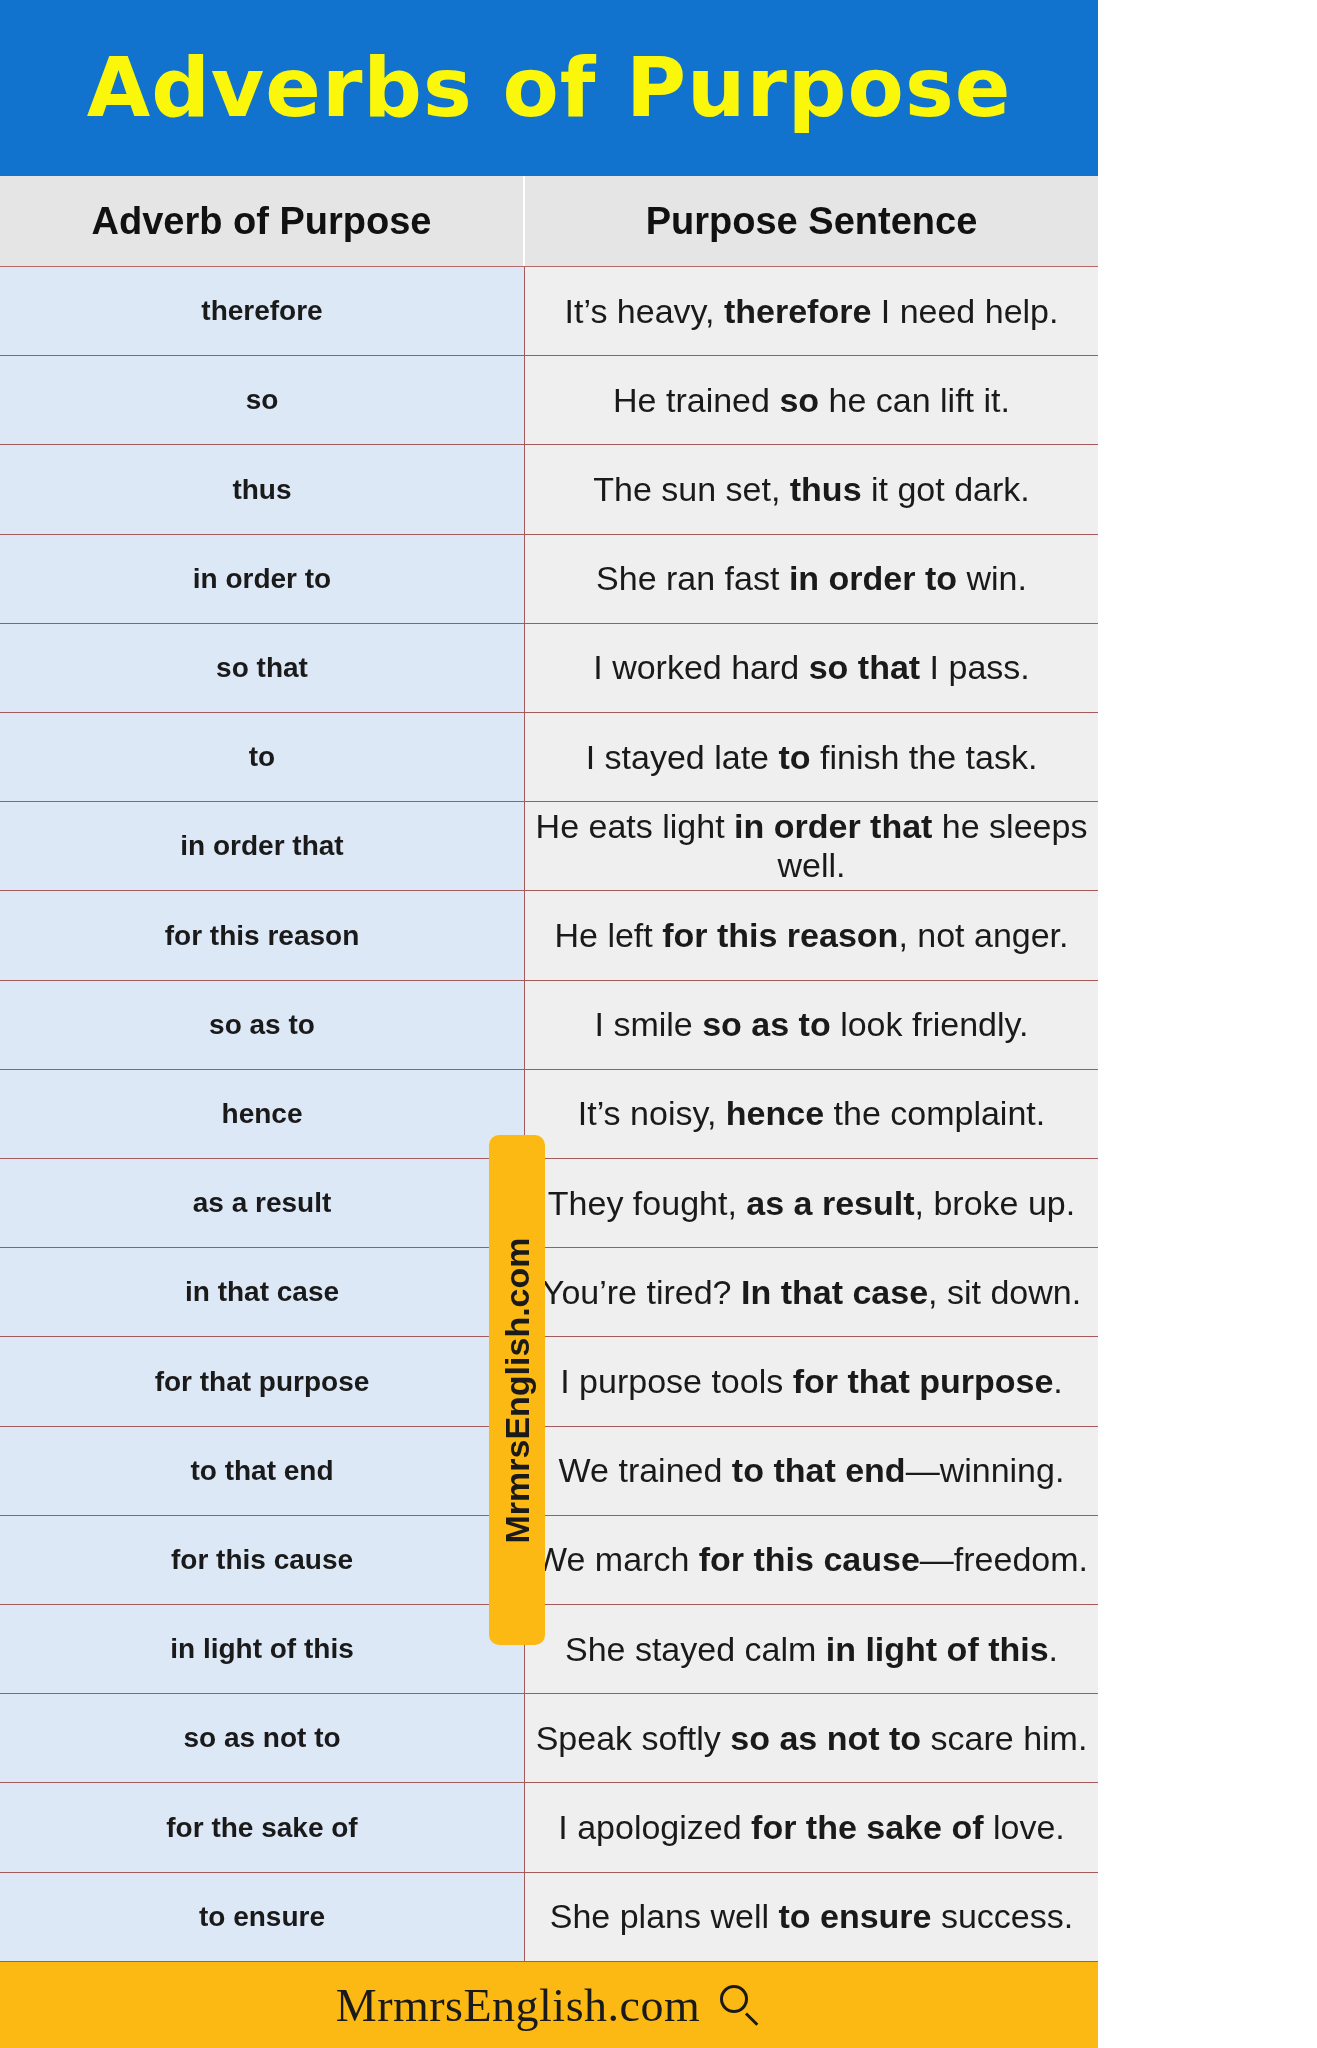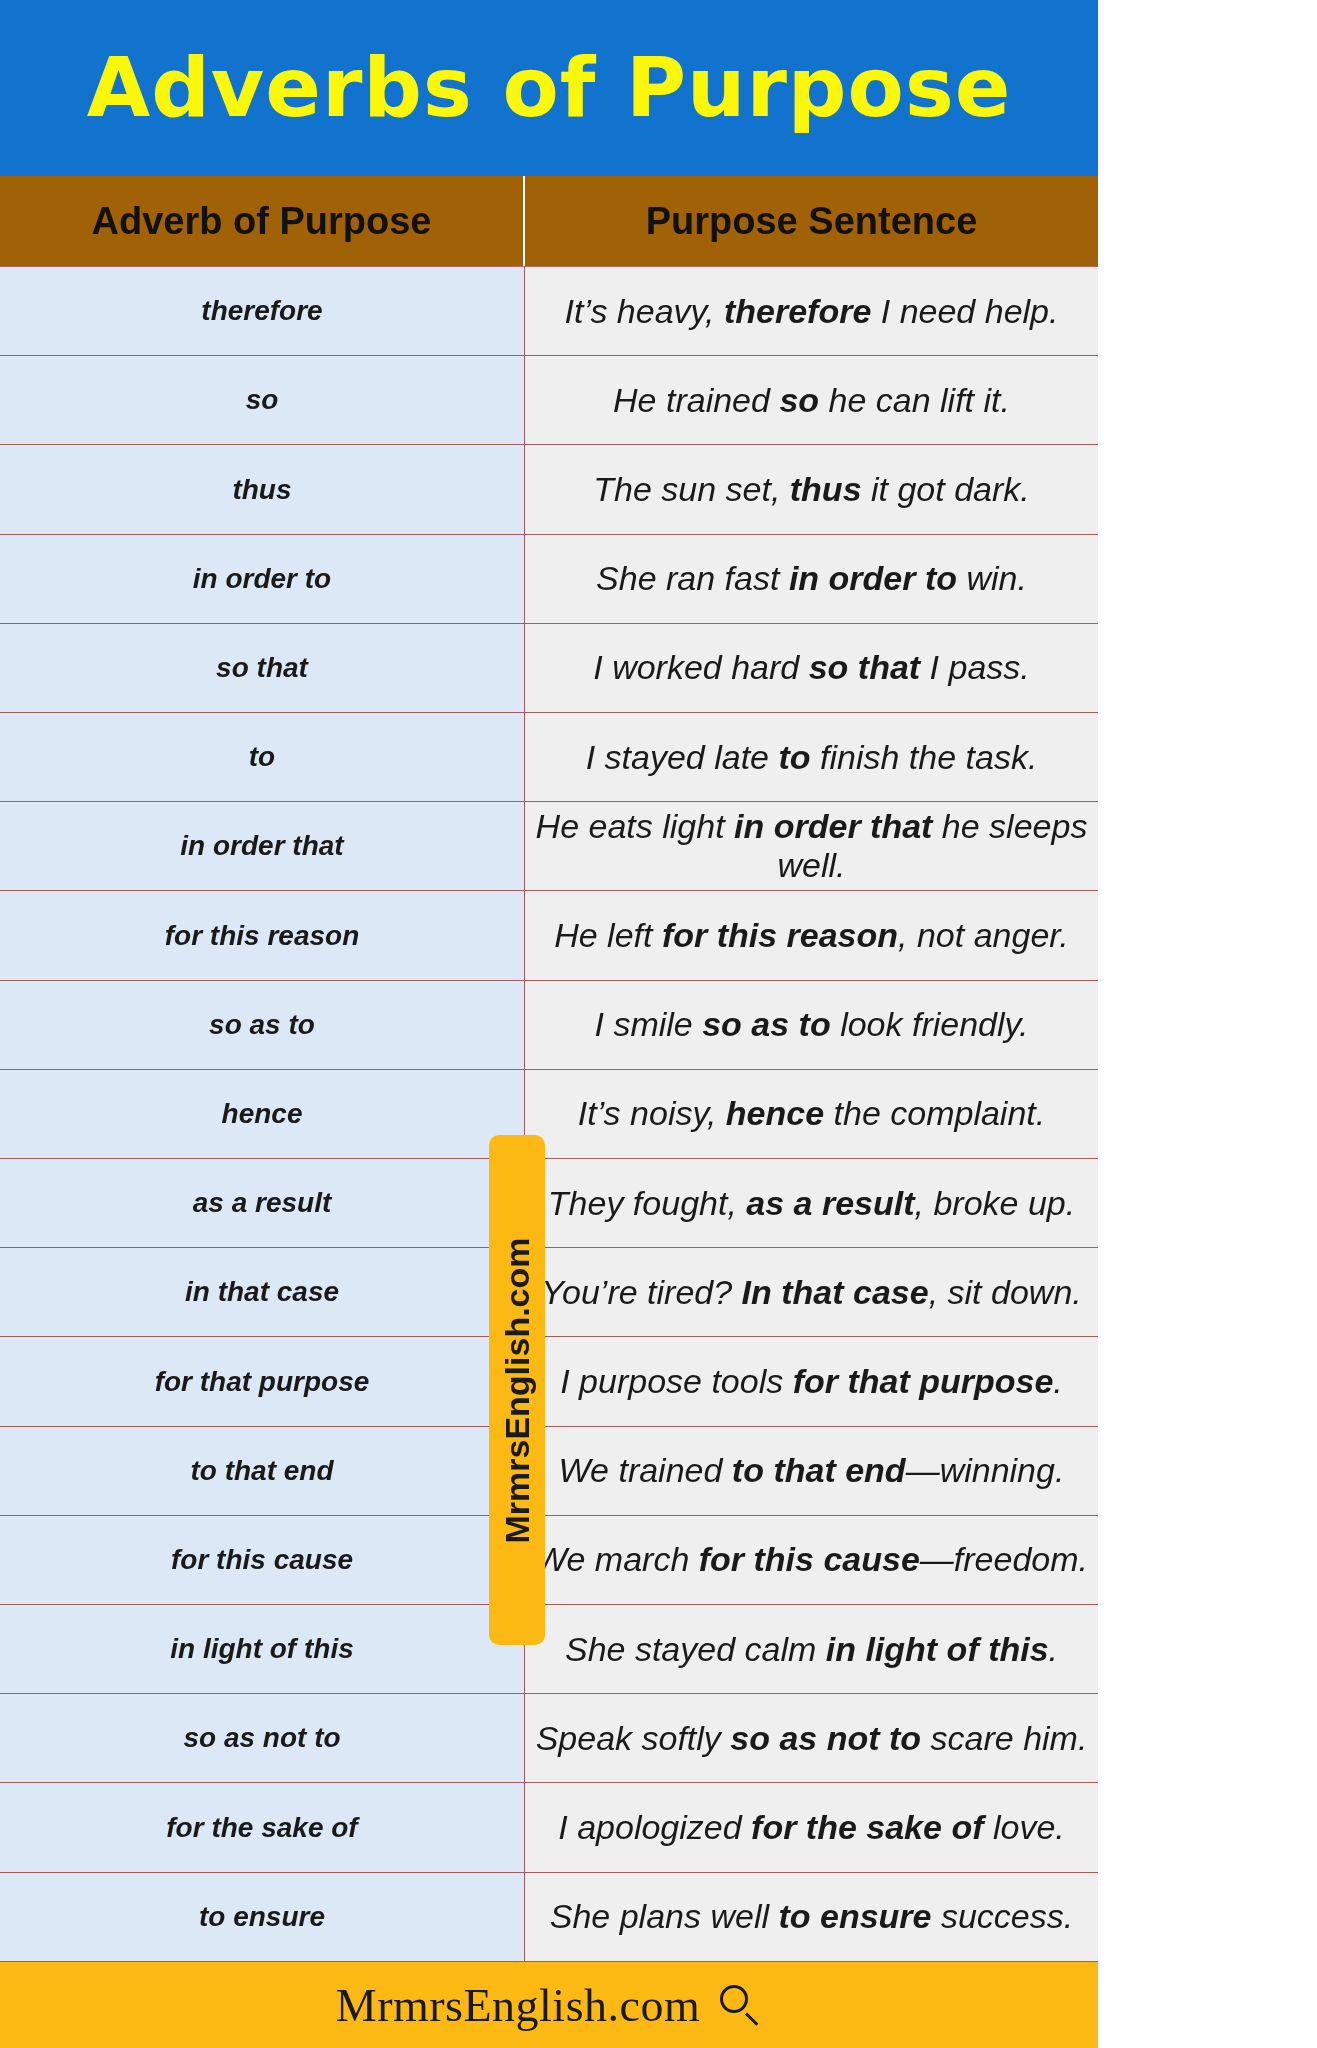--- a/index.html
+++ b/index.html
@@ -39,21 +39,21 @@
     color: #fbf70b;
     text-align: center;
     line-height: 1;
     white-space: nowrap;
   }
   
   .header-row {
     display: flex;
     height: 90px;
     flex: 0 0 auto;
-    background: #a16207;
+    background: #e5e5e5;
   }
   .header-cell {
     display: flex;
     align-items: center;
     justify-content: center;
     font-family: "Liberation Sans", sans-serif;
     font-weight: bold;
     color: #111111;
     box-sizing: border-box;
   }
@@ -79,21 +79,20 @@
     border-bottom: 1px solid #a45b5b;
     min-height: 0;
   }
   .cell {
     box-sizing: border-box;
     display: flex;
     align-items: center;
     justify-content: center;
     padding: 12px 10px;
     min-height: 0;
-    font-style: italic;
   }
   .cell.term {
     width: 525px;
     background: #dde8f7;
     border-right: 1px solid #a45b5b;
     font-weight: bold;
     font-size: 28px;
     color: #1a1a1a;
     text-align: center;
   }

